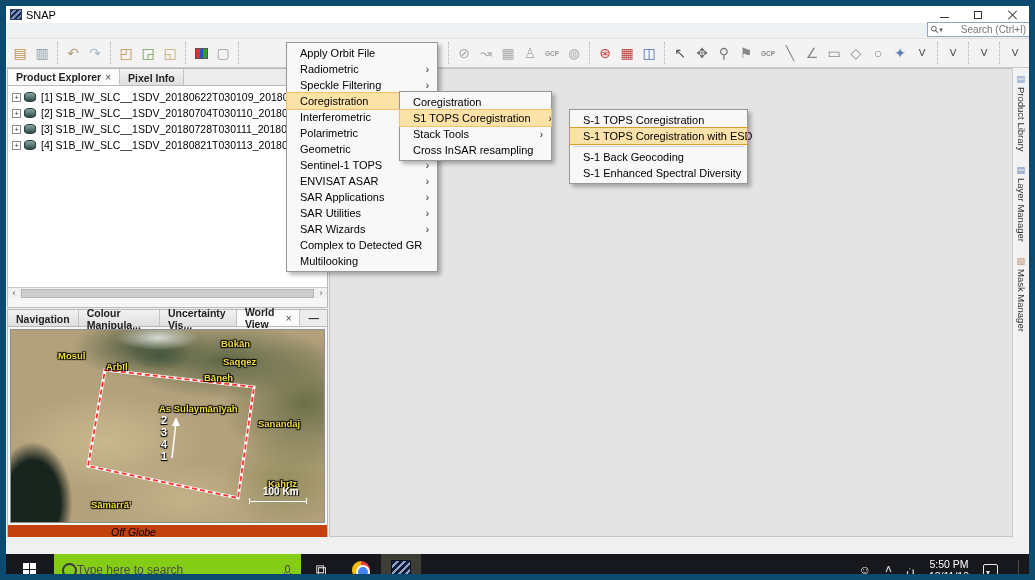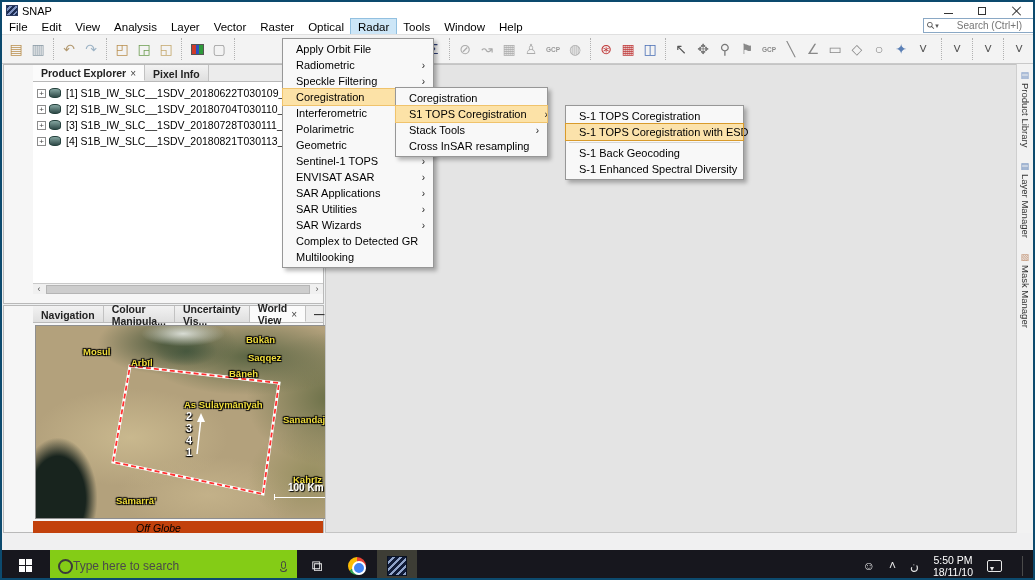--- a/index.html
+++ b/index.html
@@ -1,18 +1,18 @@
 <!DOCTYPE html>
 <html><head>
 <meta charset="utf-8">
 <style>
   * { margin:0; padding:0; box-sizing:border-box; }
   body { font-family:"Liberation Sans", sans-serif; }
   .screen { position:relative; width:1035px; height:580px; background:#eef0f1; overflow:hidden;
-            border:2px solid #0c4a6e; font-family:"Liberation Sans", sans-serif; }
+            border:6px solid #0c4a6e; font-family:"Liberation Sans", sans-serif; }
 
   
   .titlebar { position:absolute; top:0; left:0; right:0; height:17px; background:#ffffff; display:flex; align-items:center; }
   .app-logo { width:12px; height:11px; margin:0 4px 0 4px;
               background:repeating-linear-gradient(135deg,#1c2d52 0 2px,#7e92c0 2px 4px); border:1px solid #2a3a60; }
   .app-title { font-size:11px; color:#000; }
   .win-btns { margin-left:auto; display:flex; height:100%; }
   .win-btn { width:34px; height:100%; display:flex; align-items:center; justify-content:center; color:#333; }
   .glyph-min { width:9px; border-bottom:1px solid #333; height:1px; margin-top:5px; }
   .glyph-max { width:8px; height:8px; border:1px solid #333; }
@@ -35,21 +35,21 @@
   .tb-group { display:flex; align-items:center; }
   .tb-sep { width:1px; height:22px; border-left:1px dotted #b1b1b1; margin:0 4px; }
   .tb-icon { width:22px; height:24px; display:flex; align-items:center; justify-content:center; font-size:14px; cursor:default; }
   .tb-icon.small-txt { font-size:6.5px; font-weight:bold; letter-spacing:0; }
   .rgb-chip { width:13px; height:11px; border:1px solid #555;
               background:linear-gradient(90deg,#d03a2a 0 34%,#2a52c0 34% 67%,#2e9a3a 67%); }
   .tb-spacer { width:118px; }
   .tb-right { margin-left:auto; display:flex; align-items:center; }
 
   
-  .panel { position:absolute; background:#f6f6f6; border:1px solid #b9b9b9;padding-left:29px; }
+  .panel { position:absolute; background:#f6f6f6; border:1px solid #b9b9b9; }
   .pe-panel { top:62px; left:1px; width:321px; height:240px; }
   .tabbar { height:17px; display:flex; background:#ececec; border-bottom:1px solid #b9b9b9; font-size:10.5px; }
   .tab { padding:1px 8px 0 8px; display:flex; align-items:center; gap:4px; border-right:1px solid #c2c2c2;
          background:linear-gradient(#f2f2f2,#dfdfdf); font-weight:bold; color:#222; }
   .tab.active { background:#fbfbfb; border-bottom:1px solid #fbfbfb; }
   .tab .x { font-weight:normal; color:#444; font-size:10px; }
   .tab-min { margin-left:auto; padding:0 8px; font-weight:bold; color:#333; display:flex; align-items:center; }
   .tree { background:#fff; height:201px; overflow:hidden; padding-top:3px; }
   .tree-row { display:flex; align-items:center; height:16px; font-size:10.5px; white-space:nowrap; color:#000; }
   .expander { width:9px; height:9px; border:1px solid #8c8c8c; background:#fff; font-size:8px; line-height:7px; text-align:center; color:#444; margin:0 3px 0 4px; flex:none; }
@@ -142,34 +142,20 @@
         </div>
       <div class="win-btn">
           <div class="glyph-max"></div>
         </div>
       <div class="win-btn">
           <div class="glyph-close"></div>
         </div>
     </div>
   </div>
 
-  <div class="menubar" id="menubar">
-      <div class="menubar-item">File</div>
-      <div class="menubar-item">Edit</div>
-      <div class="menubar-item">View</div>
-      <div class="menubar-item">Analysis</div>
-      <div class="menubar-item">Layer</div>
-      <div class="menubar-item">Vector</div>
-      <div class="menubar-item">Raster</div>
-      <div class="menubar-item">Optical</div>
-      <div class="menubar-item active">Radar</div>
-      <div class="menubar-item">Tools</div>
-      <div class="menubar-item">Window</div>
-      <div class="menubar-item">Help</div>
-    </div>
   <div class="app-search">
     <span class="mag">⚲</span>
     <span class="drop">▾</span>
     <input type="text" placeholder="Search (Ctrl+I)" style="">
   </div>
 
   <div class="toolbar" id="toolbar">
       <div class="tb-group">
         <div class="tb-icon" style="color: rgb(185, 143, 78);">▤</div>
         <div class="tb-icon" style="color: rgb(138, 154, 165);">▥</div>

